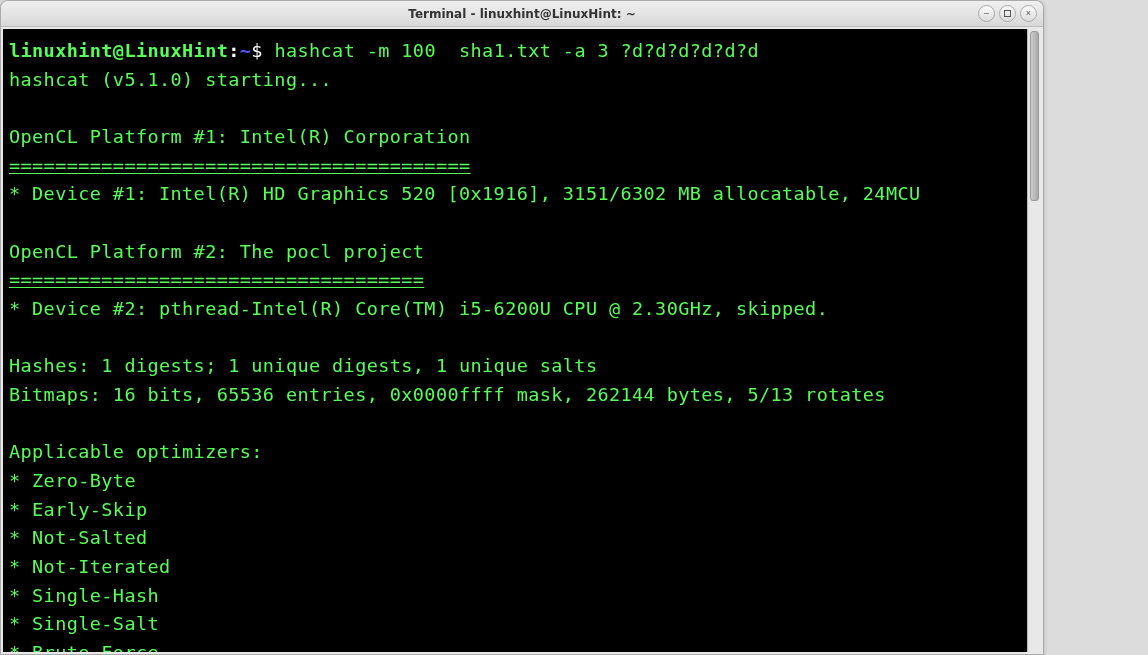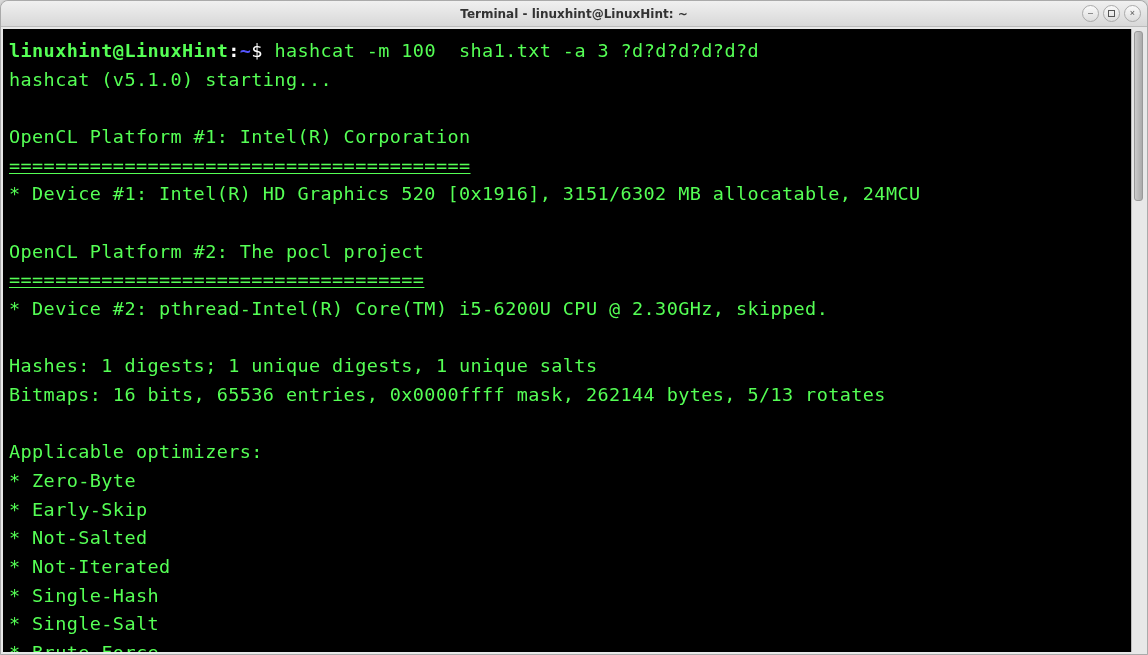--- a/index.html
+++ b/index.html
@@ -4,21 +4,21 @@
 <style>
   * { margin: 0; padding: 0; box-sizing: border-box; }
   body {
     width: 1148px;
     height: 655px;
     background: #dcdcdc;
     font-family: 'DejaVu Sans Mono', 'Liberation Mono', monospace;
     overflow: hidden;
   }
   .window {
-    width: 1148px;
+    width: 1044px;
     height: 655px;
     background: #e8e8e8;
     border: 1px solid #aaa;
     border-radius: 8px 8px 0 0;
     display: flex;
     flex-direction: column;
     box-shadow: 0 1px 4px rgba(0,0,0,0.2);
   }
   .titlebar {
     height: 26px;

